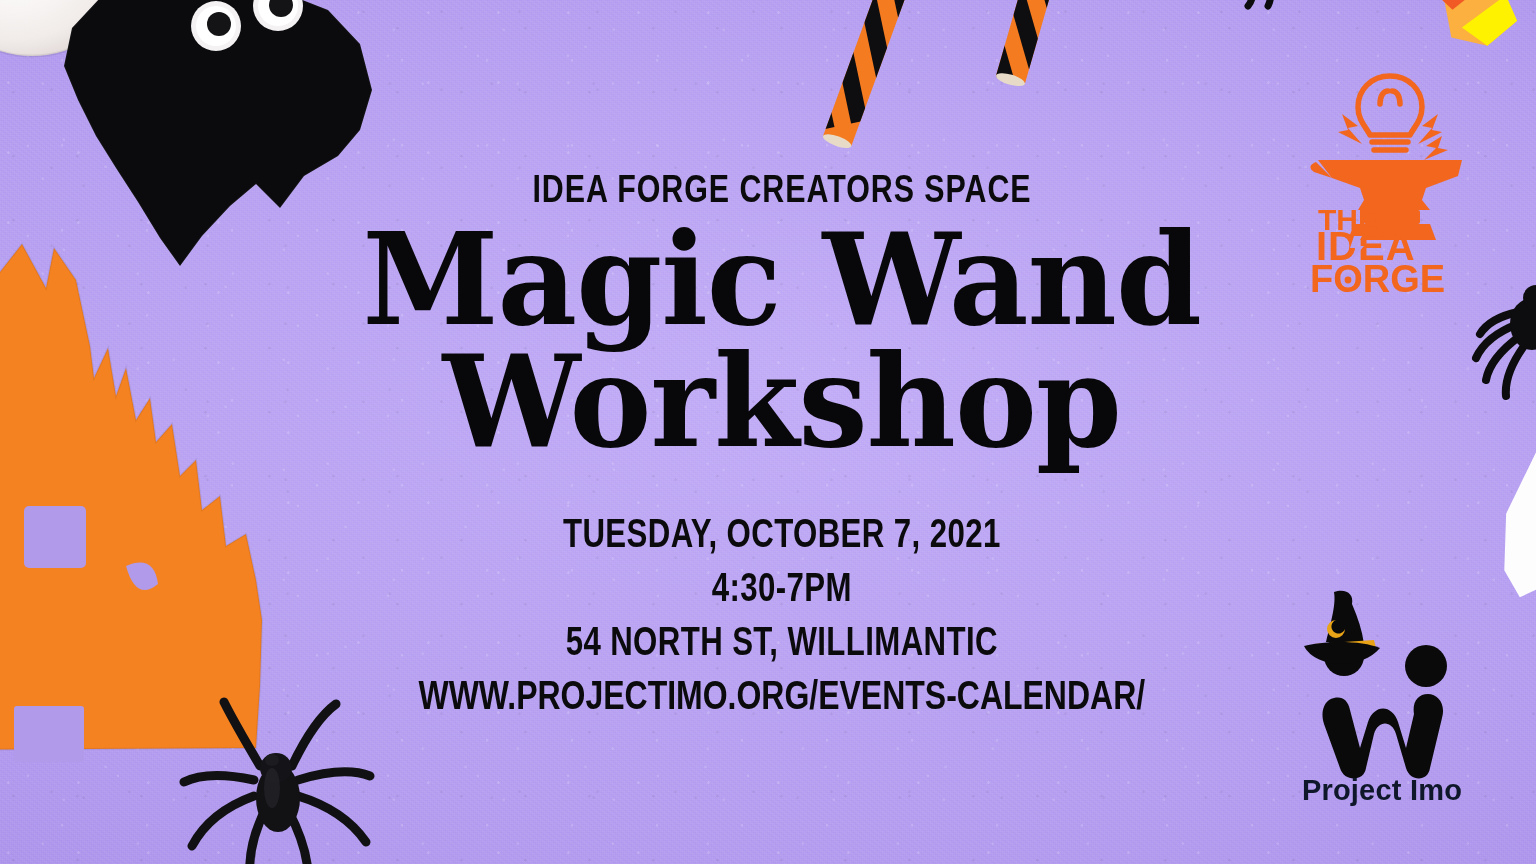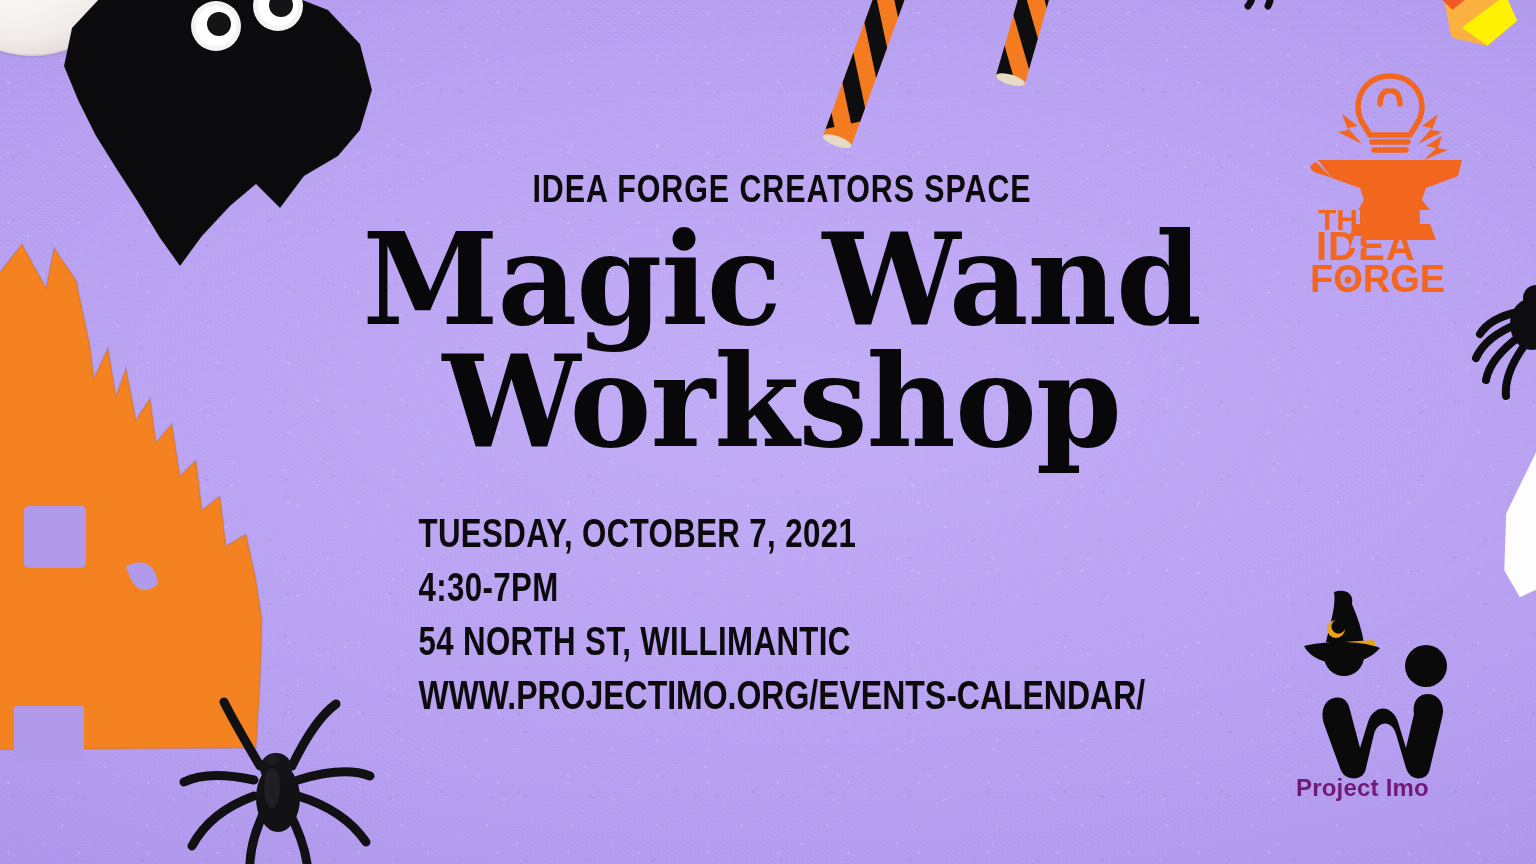--- a/index.html
+++ b/index.html
@@ -85,20 +85,21 @@
     font-size: 128px;
     line-height: .95;
     letter-spacing: -1px;
     color: #08080a;
     text-align: center;
     transform: scaleX(.96);
   }
   .title .ln { display: block; }
   .details {
     margin-top: 44px;
+    text-align: center;
     font-family: "Liberation Sans Narrow", "Liberation Sans", sans-serif;
     font-weight: 700;
     color: #0b0b0d;
     text-transform: uppercase;
   }
   .details .line {
     display: block;
     font-size: 40px;
     line-height: 1.35;
     letter-spacing: .5px;
@@ -356,23 +357,23 @@
                L146 130
                C150 116 142 106 132 106
                C122 106 116 114 118 126
                L110 160
                L102 134
                C96 116 78 116 72 134
                L64 160
                L54 122
                C52 112 46 108 38 110 Z" fill="#0a0a0a"></path>
     </svg>
-    <div style="position:absolute; left:0; top:186px; width:172px; 
-                font-family:'Liberation Sans', sans-serif; font-weight:700; font-size:24px;
-                color:#701a75; letter-spacing:.2px;">Project Imo</div>
+    <div style="position:absolute; left:0; top:186px; width:172px; text-align:center;
+                font-family:'Liberation Sans', sans-serif; font-weight:700; font-size:29px;
+                color:#0f172a; letter-spacing:.2px;">Project Imo</div>
   </div>
 
   <div class="content">
 
     <div class="eyebrow">IDEA FORGE CREATORS SPACE</div>
 
     <div class="title">
       <span class="ln">Magic Wand</span>
       <span class="ln">Workshop</span>
     </div>

